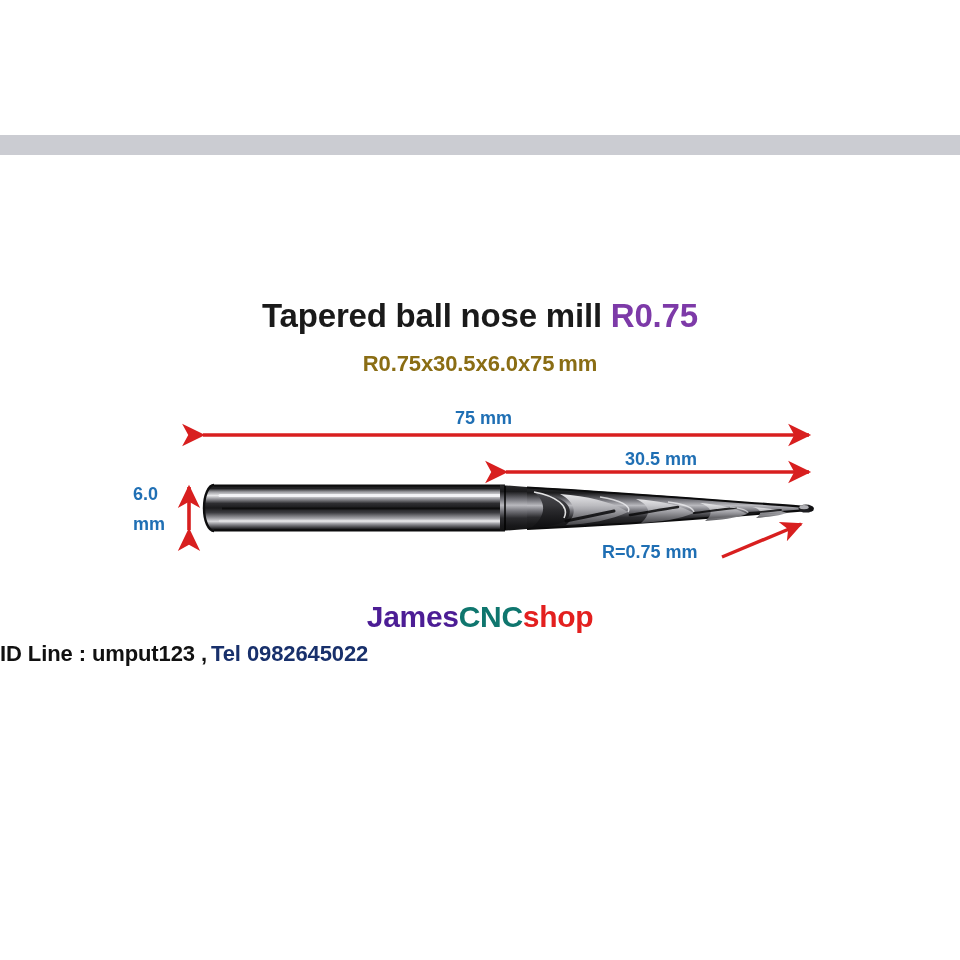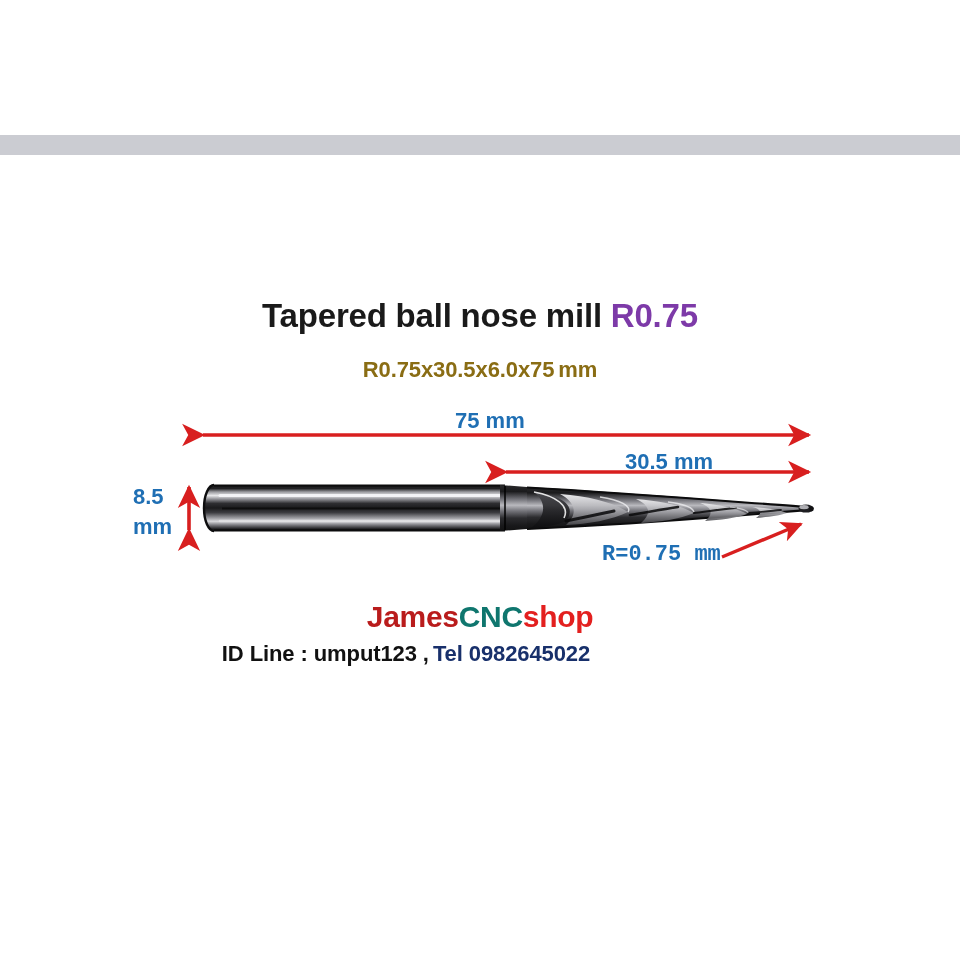--- a/index.html
+++ b/index.html
@@ -47,43 +47,43 @@
     font-weight: bold;
     color: #1a1a1a;
     letter-spacing: -0.2px;
     line-height: 1.12;
     white-space: nowrap;
   }
   .title-main .accent {
     color: #7d3aa8;
   }
   .title-sub {
-    margin-top: 22px;
+    margin-top: 16px;
     font-size: 22px;
     font-weight: bold;
     color: #8a6d14;
     letter-spacing: -0.1px;
     white-space: nowrap;
   }
   .title-sub .unit {
     font-weight: bold;
     padding-left: 4px;
   }
 
   
   .dim-label {
     position: absolute;
-    font-size: 22px;
+    font-size: 18px;
     font-weight: bold;
     color: #1f6fb4;
     white-space: nowrap;
   }
   .dim-label.len75   { left: 455px; top: 408px; }
   .dim-label.len305  { left: 625px; top: 449px; text-align: center; }
-  .dim-label.radius  { left: 602px; top: 542px; font-family: Liberation Mono, monospace; }
+  .dim-label.radius  { left: 602px; top: 542px; }
   .dim-label.dia-top { left: 133px; top: 484px; }
   .dim-label.dia-bot { left: 133px; top: 514px; }
 
   
   #art {
     position: absolute;
     left: 0; top: 0;
     width: 960px;
     height: 960px;
     pointer-events: none;
@@ -94,30 +94,30 @@
     position: absolute;
     left: 0;
     top: 600px;
     width: 960px;
     text-align: center;
     font-size: 30px;
     font-weight: bold;
     letter-spacing: -0.3px;
     white-space: nowrap;
   }
-  .brand .p1 { color: #b91c1c; }
+  .brand .p1 { color: #4c1d95; }
   .brand .p2 { color: #0f766e; }
   .brand .p3 { color: #e3201f; }
 
   .contact {
     position: absolute;
     left: 0;
     top: 641px;
     width: 812px;
-    text-align: center;
+    text-align: left;
     font-size: 22px;
     font-weight: bold;
     letter-spacing: -0.1px;
     white-space: nowrap;
   }
   .contact .c1 { color: #111111; }
   .contact .c2 { color: #18306b; padding-left: 4px; }
 </style>
 </head>
 <body>
@@ -127,21 +127,21 @@
   <div class="top-band"></div>
 
   <div class="title-block">
     <div class="title-main"><span>Tapered ball nose mill </span><span class="accent">R0.75</span></div>
     <div class="title-sub"><span>R0.75x30.5x6.0x75</span><span class="unit">mm</span></div>
   </div>
 
   <div class="dim-label len75">75 mm</div>
   <div class="dim-label len305">30.5 mm</div>
   <div class="dim-label radius">R=0.75 mm</div>
-  <div class="dim-label dia-top">8.5</div>
+  <div class="dim-label dia-top">6.0</div>
   <div class="dim-label dia-bot">mm</div>
 
   <svg id="art" viewBox="0 0 960 960">
     <defs>
 
       <linearGradient id="gShank" x1="0" y1="0" x2="0" y2="1">
         <stop offset="0.00" stop-color="#3a3a3c"></stop>
         <stop offset="0.07" stop-color="#18181a"></stop>
         <stop offset="0.15" stop-color="#9a9a9e"></stop>
         <stop offset="0.23" stop-color="#e8e8ea"></stop>

